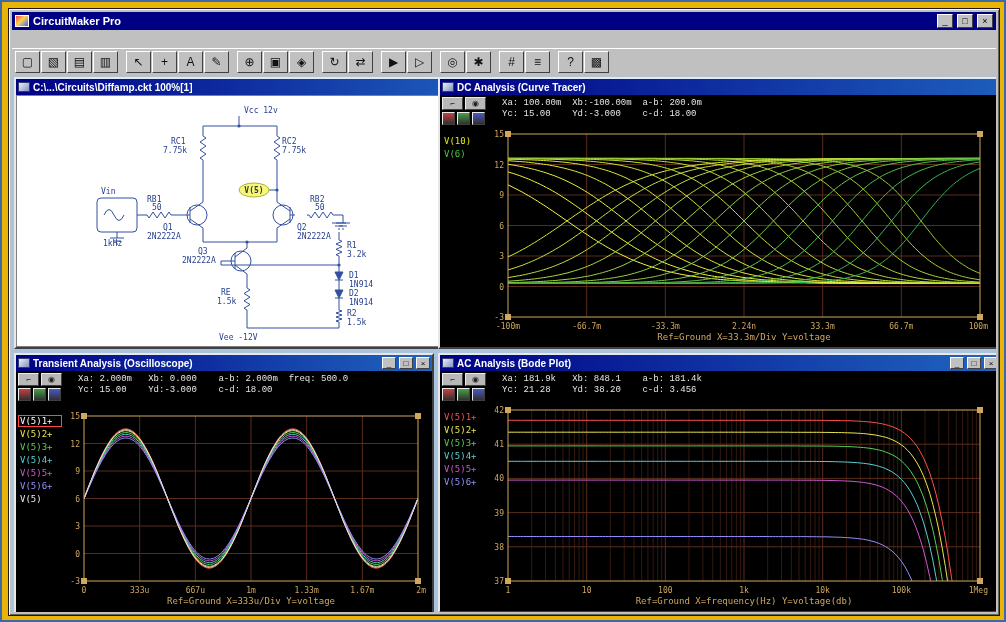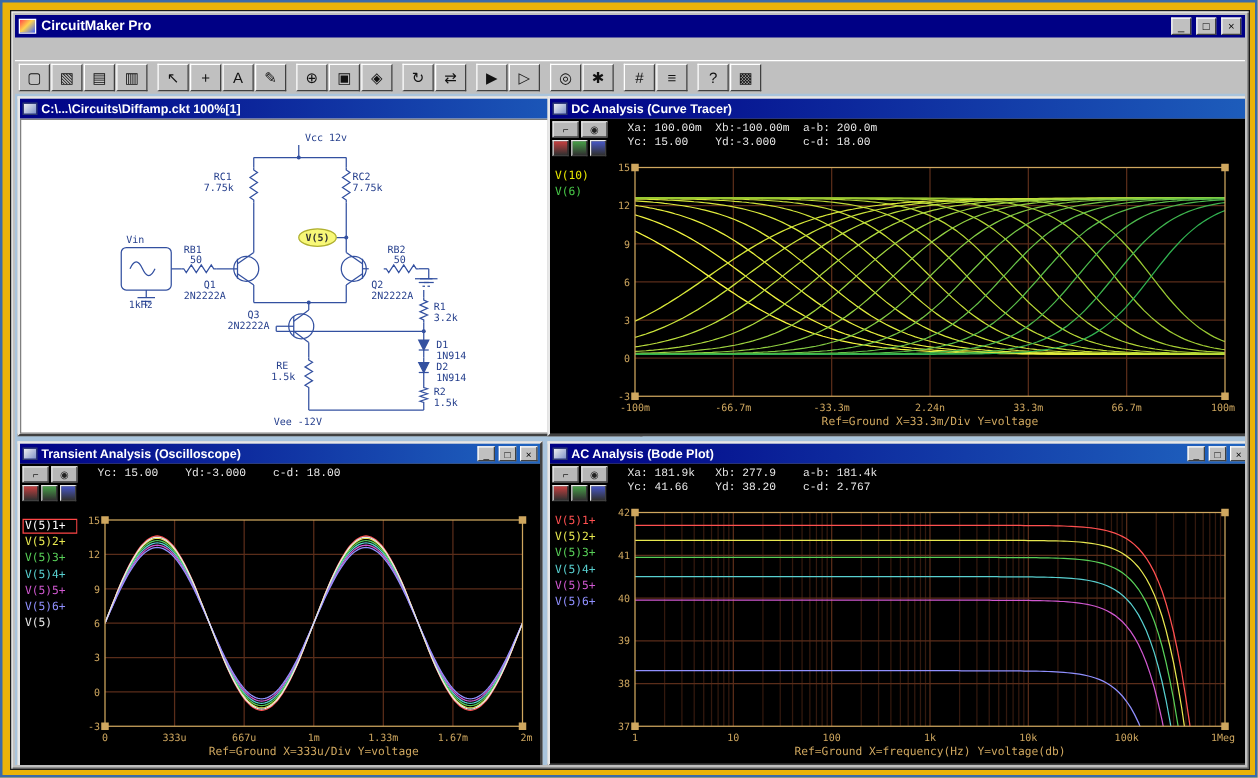--- a/index.html
+++ b/index.html
@@ -307,21 +307,21 @@
               <div class="ctrl-row">
                 <button class="ctrl-btn big">⌐</button>
                 <button class="ctrl-btn big">◉</button>
               </div>
               <div class="ctrl-row">
                 <button class="ctrl-btn small" style="background: linear-gradient(rgb(200, 64, 64), rgb(48, 48, 48));"></button>
                 <button class="ctrl-btn small" style="background: linear-gradient(rgb(72, 160, 72), rgb(48, 48, 48));"></button>
                 <button class="ctrl-btn small" style="background: linear-gradient(rgb(72, 88, 200), rgb(48, 48, 48));"></button>
               </div>
             </div>
-            <div class="readout"><div>Yc: 15.00    Yd:-3.000    c-d: 18.00</div></div>
+            <div class="readout"><div>Xa: 2.000m   Xb: 0.000    a-b: 2.000m  freq: 500.0</div><div>Yc: 15.00    Yd:-3.000    c-d: 18.00</div></div>
             <div class="trace-col" style="top: 44px;">
               <div class="trace-label selected" style="color: rgb(255, 80, 80);">V(5)1+</div>
               <div class="trace-label" style="color: rgb(232, 232, 80);">V(5)2+</div>
               <div class="trace-label" style="color: rgb(88, 208, 88);">V(5)3+</div>
               <div class="trace-label" style="color: rgb(88, 208, 208);">V(5)4+</div>
               <div class="trace-label" style="color: rgb(208, 88, 208);">V(5)5+</div>
               <div class="trace-label" style="color: rgb(144, 144, 255);">V(5)6+</div>
               <div class="trace-label" style="color: rgb(232, 232, 232);">V(5)</div>
             </div>
             <svg width="368" height="198" class="plot-svg" style="left: 46px; top: 40px;">
@@ -387,21 +387,21 @@
               <div class="ctrl-row">
                 <button class="ctrl-btn big">⌐</button>
                 <button class="ctrl-btn big">◉</button>
               </div>
               <div class="ctrl-row">
                 <button class="ctrl-btn small" style="background: linear-gradient(rgb(200, 64, 64), rgb(48, 48, 48));"></button>
                 <button class="ctrl-btn small" style="background: linear-gradient(rgb(72, 160, 72), rgb(48, 48, 48));"></button>
                 <button class="ctrl-btn small" style="background: linear-gradient(rgb(72, 88, 200), rgb(48, 48, 48));"></button>
               </div>
             </div>
-            <div class="readout"><div>Xa: 181.9k   Xb: 277.9    a-b: 181.4k</div><div>Yc: 41.66    Yd: 38.20    c-d: 2.767</div></div>
+            <div class="readout"><div>Xa: 181.9k   Xb: 848.1    a-b: 181.4k</div><div>Yc: 21.28    Yd: 38.20    c-d: 3.456</div></div>
             <div class="trace-col" style="top: 40px;">
               <div class="trace-label" style="color: rgb(255, 80, 80);">V(5)1+</div>
               <div class="trace-label" style="color: rgb(232, 232, 80);">V(5)2+</div>
               <div class="trace-label" style="color: rgb(88, 208, 88);">V(5)3+</div>
               <div class="trace-label" style="color: rgb(88, 208, 208);">V(5)4+</div>
               <div class="trace-label" style="color: rgb(208, 88, 208);">V(5)5+</div>
               <div class="trace-label" style="color: rgb(144, 144, 255);">V(5)6+</div>
             </div>
             <svg width="506" height="204" class="plot-svg" style="left: 46px; top: 34px;">
               <defs>

